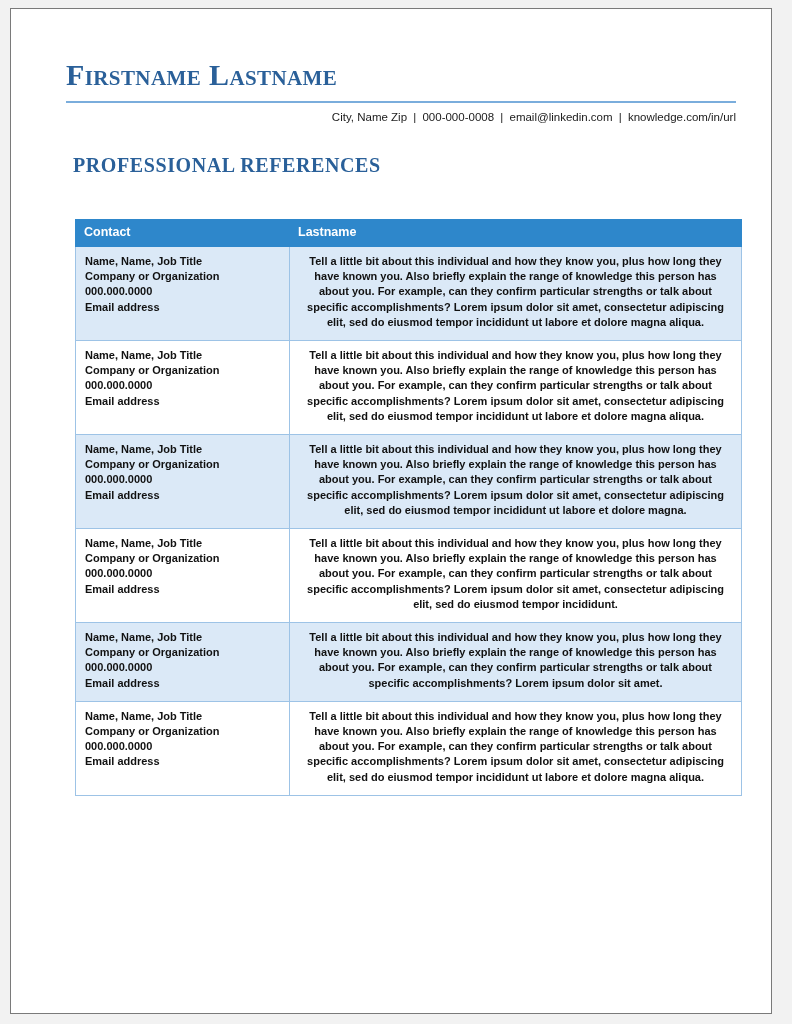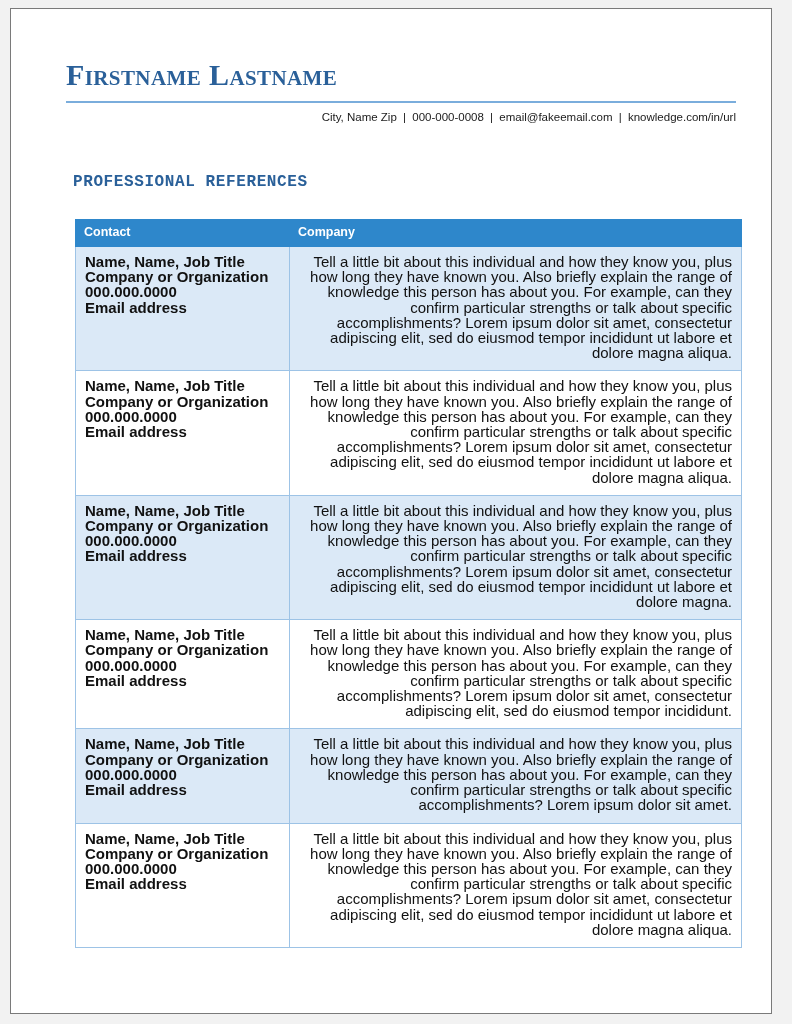--- a/index.html
+++ b/index.html
@@ -81,24 +81,24 @@
   }
   .contact-line .sep {
     color: #1a1a1a;
     padding: 0 3px;
   }
 
   
   .section-heading {
     position: absolute;
     left: 62px;
-    top: 164px;
-    font-family: Liberation Mono, monospace;
-    font-weight: bold;
-    font-size: 16px;
+    top: 145px;
+    font-family: Liberation Serif, serif;
+    font-weight: bold;
+    font-size: 20px;
     letter-spacing: 0.6px;
     color: #2a6099;
     white-space: nowrap;
   }
 
   
   .ref-table-wrap {
     position: absolute;
     left: 64px;
     top: 210px;
@@ -123,78 +123,78 @@
     border: 1px solid #2e87cb;
     line-height: 15px;
     margin-top: 12px;
   }
 
   table.ref-table tbody td {
     border: 1px solid #9dc3e6;
     vertical-align: top;
     padding: 7px 9px 10px 9px;
     font-family: "Liberation Sans", sans-serif;
-    font-size: 15px;
+    font-size: 11px;
     color: #111111;
     line-height: 15.2px;
   }
   table.ref-table tbody tr.shaded td {
     background: #dbe9f7;
   }
   table.ref-table tbody tr.plain td {
     background: #ffffff;
   }
 
   td.contact-cell {
     font-weight: bold;
     font-size: 11px;
     line-height: 15.4px;
     color: #0d0d0d;
   }
   td.contact-cell div { white-space: nowrap; }
   td.context-cell {
-    text-align: right;
-    font-weight: normal;
+    text-align: center;
+    font-weight: bold;
   }
 </style>
 </head>
 <body>
 
 <div class="page-canvas">
   <div class="page-sheet">
     <div class="doc-inner">
 
       <div class="name-block">
         <div class="full-name">Firstname Lastname</div>
       </div>
 
       <div class="name-rule"></div>
 
       <div class="contact-line">
         <span>City, Name Zip</span>
         <span class="sep">|</span>
         <span>000-000-0008</span>
         <span class="sep">|</span>
-        <span>email@fakeemail.com</span>
+        <span>email@linkedin.com</span>
         <span class="sep">|</span>
         <span>knowledge.com/in/url</span>
       </div>
 
       <div class="section-heading">PROFESSIONAL REFERENCES</div>
 
       <div class="ref-table-wrap">
         <table class="ref-table">
           <colgroup>
             <col class="c-contact">
             <col class="c-context">
           </colgroup>
           <thead>
             <tr>
               <th>Contact</th>
-              <th>Company</th>
+              <th>Lastname</th>
             </tr>
           </thead>
           <tbody id="ref-body">
               <tr class="shaded">
                 <td class="contact-cell">
                   <div>Name, Name, Job Title</div>
                   <div>Company or Organization</div>
                   <div>000.000.0000</div>
                   <div>Email address</div>
                 </td>

